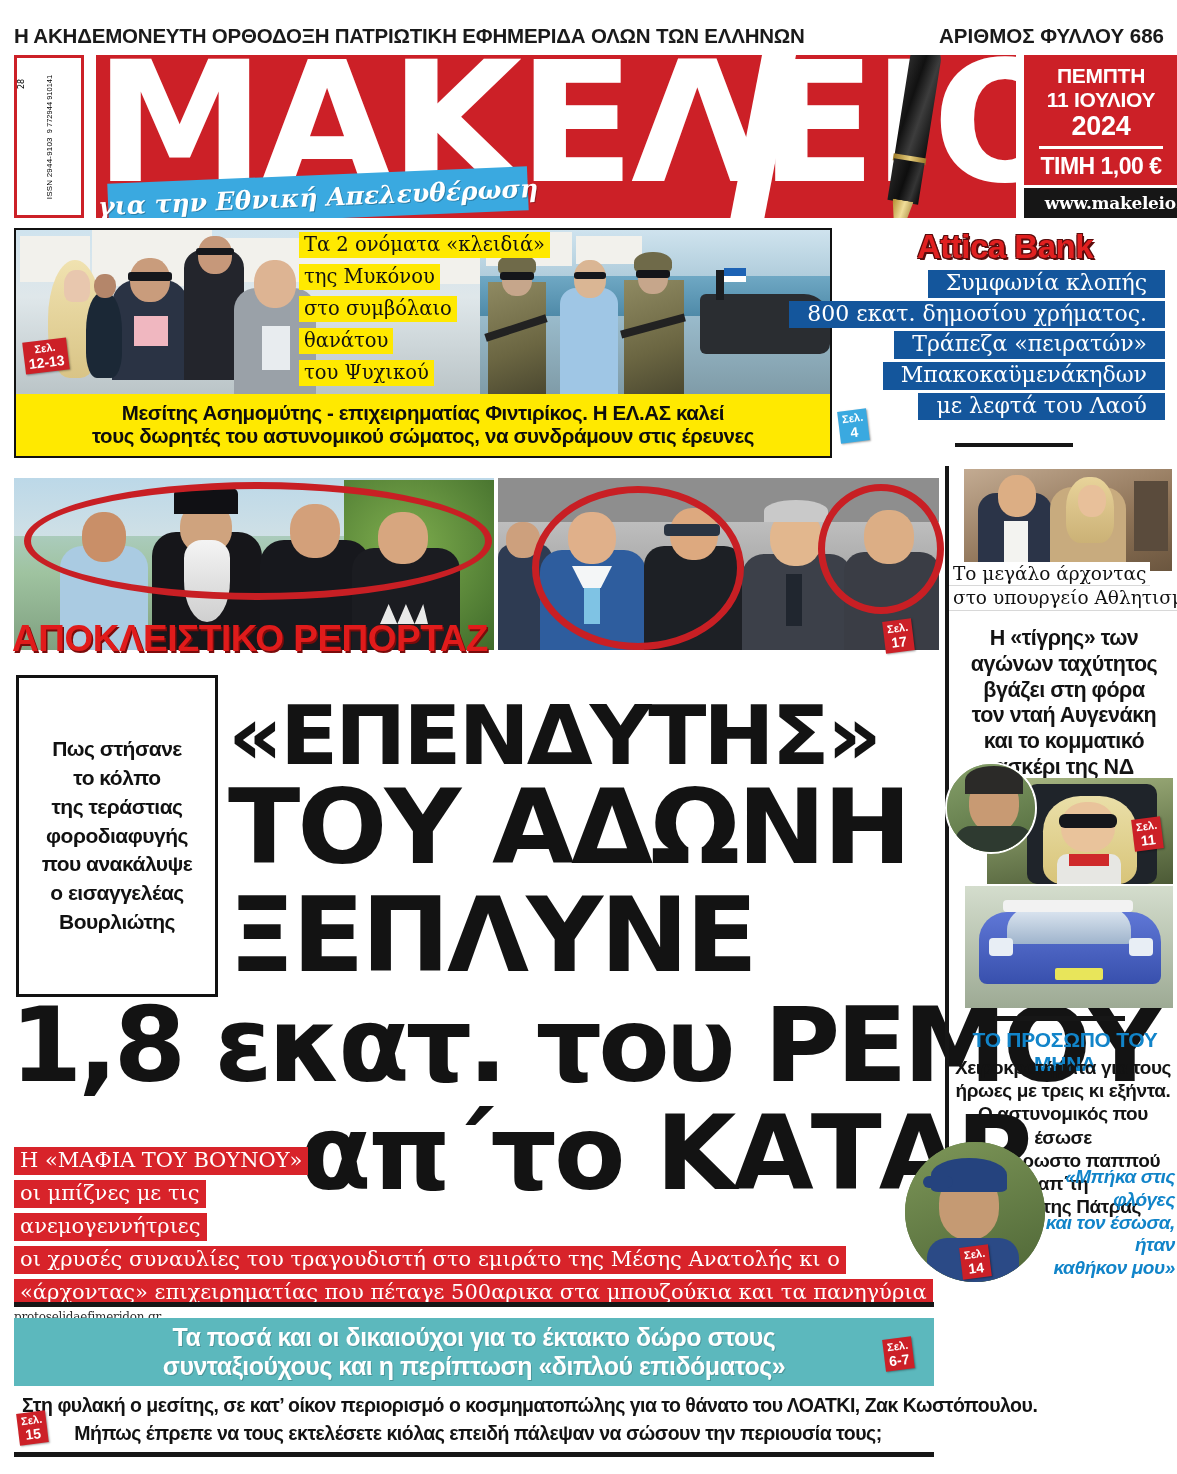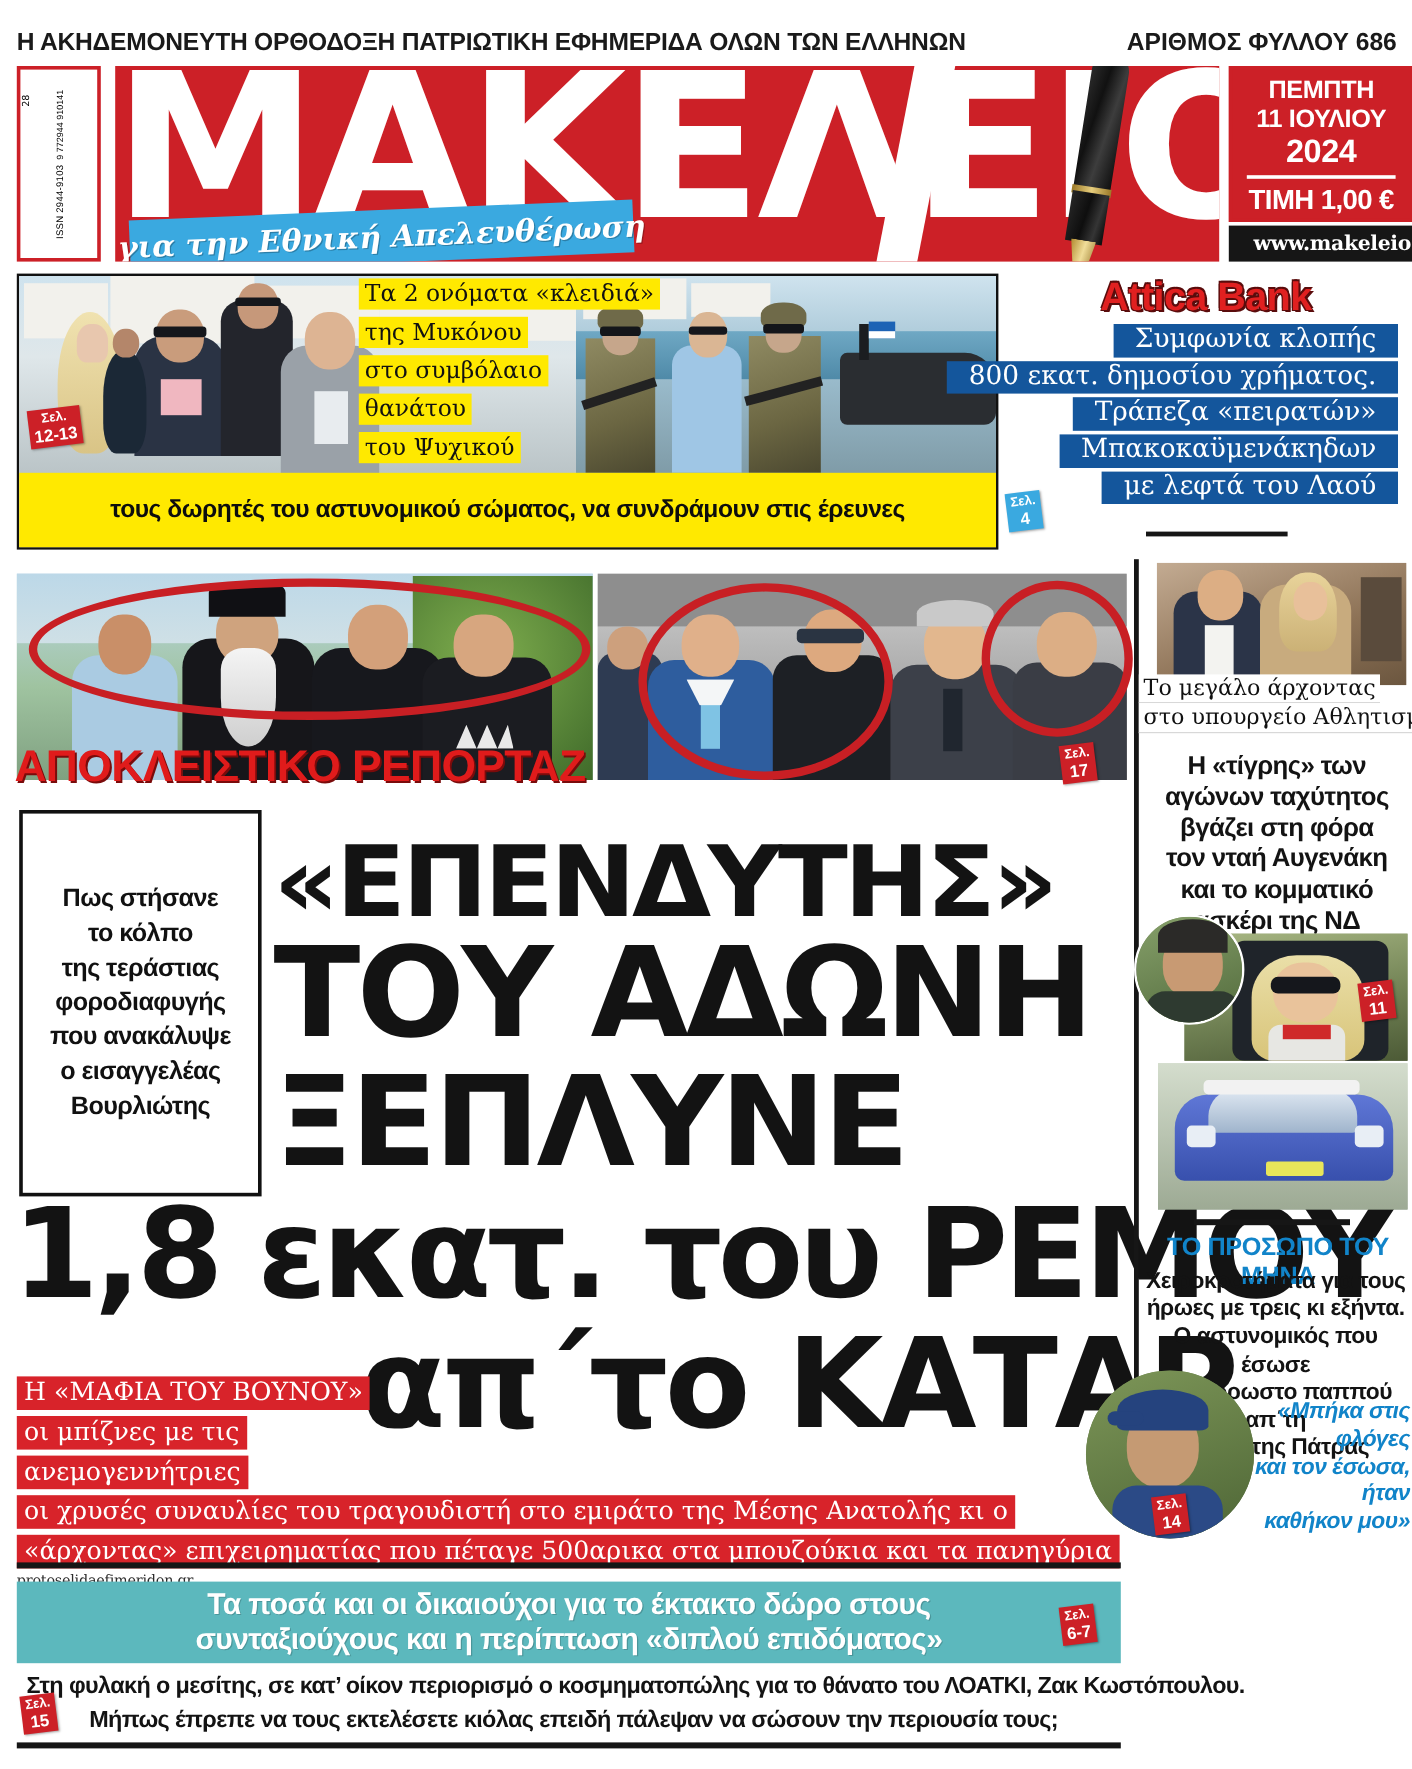--- a/index.html
+++ b/index.html
@@ -453,20 +453,21 @@
       <div><span class="ystrip">θανάτου</span></div>
       <div><span class="ystrip">του Ψυχικού</span></div>
     </div>
 
     <div class="selbadge" style="left:8px;top:110px;">
       <span class="l1">Σελ.</span>
       <span class="l2">12-13</span>
     </div>
 
     <div class="tp-caption">
+      <p>Μεσίτης  Ασημομύτης - επιχειρηματίας Φιντιρίκος. Η ΕΛ.ΑΣ καλεί</p>
       <p>τους δωρητές του αστυνομικού σώματος, να συνδράμουν στις έρευνες</p>
     </div>
   </div>
 
   <div class="attica">
     <h2>Attica Bank</h2>
     <div class="lines">
       <span class="bline">Συμφωνία  κλοπής</span>
       <span class="bline">800 εκατ. δημοσίου χρήματος.</span>
       <span class="bline">Τράπεζα «πειρατών»</span>

